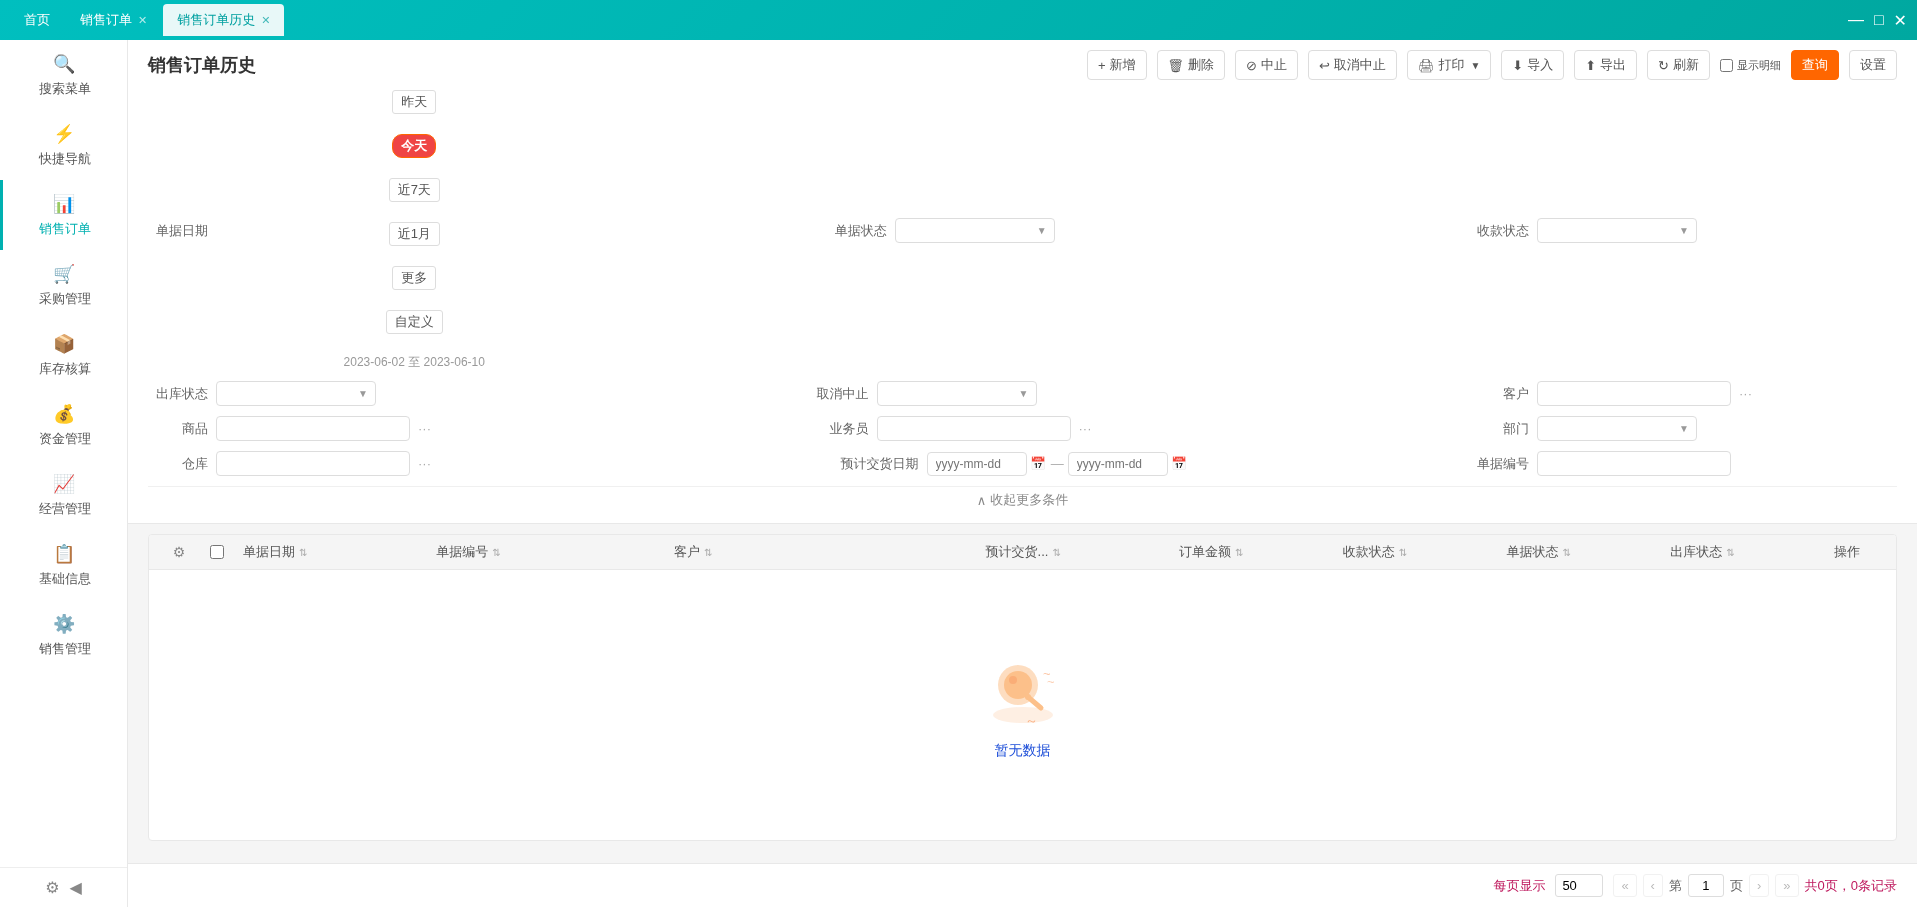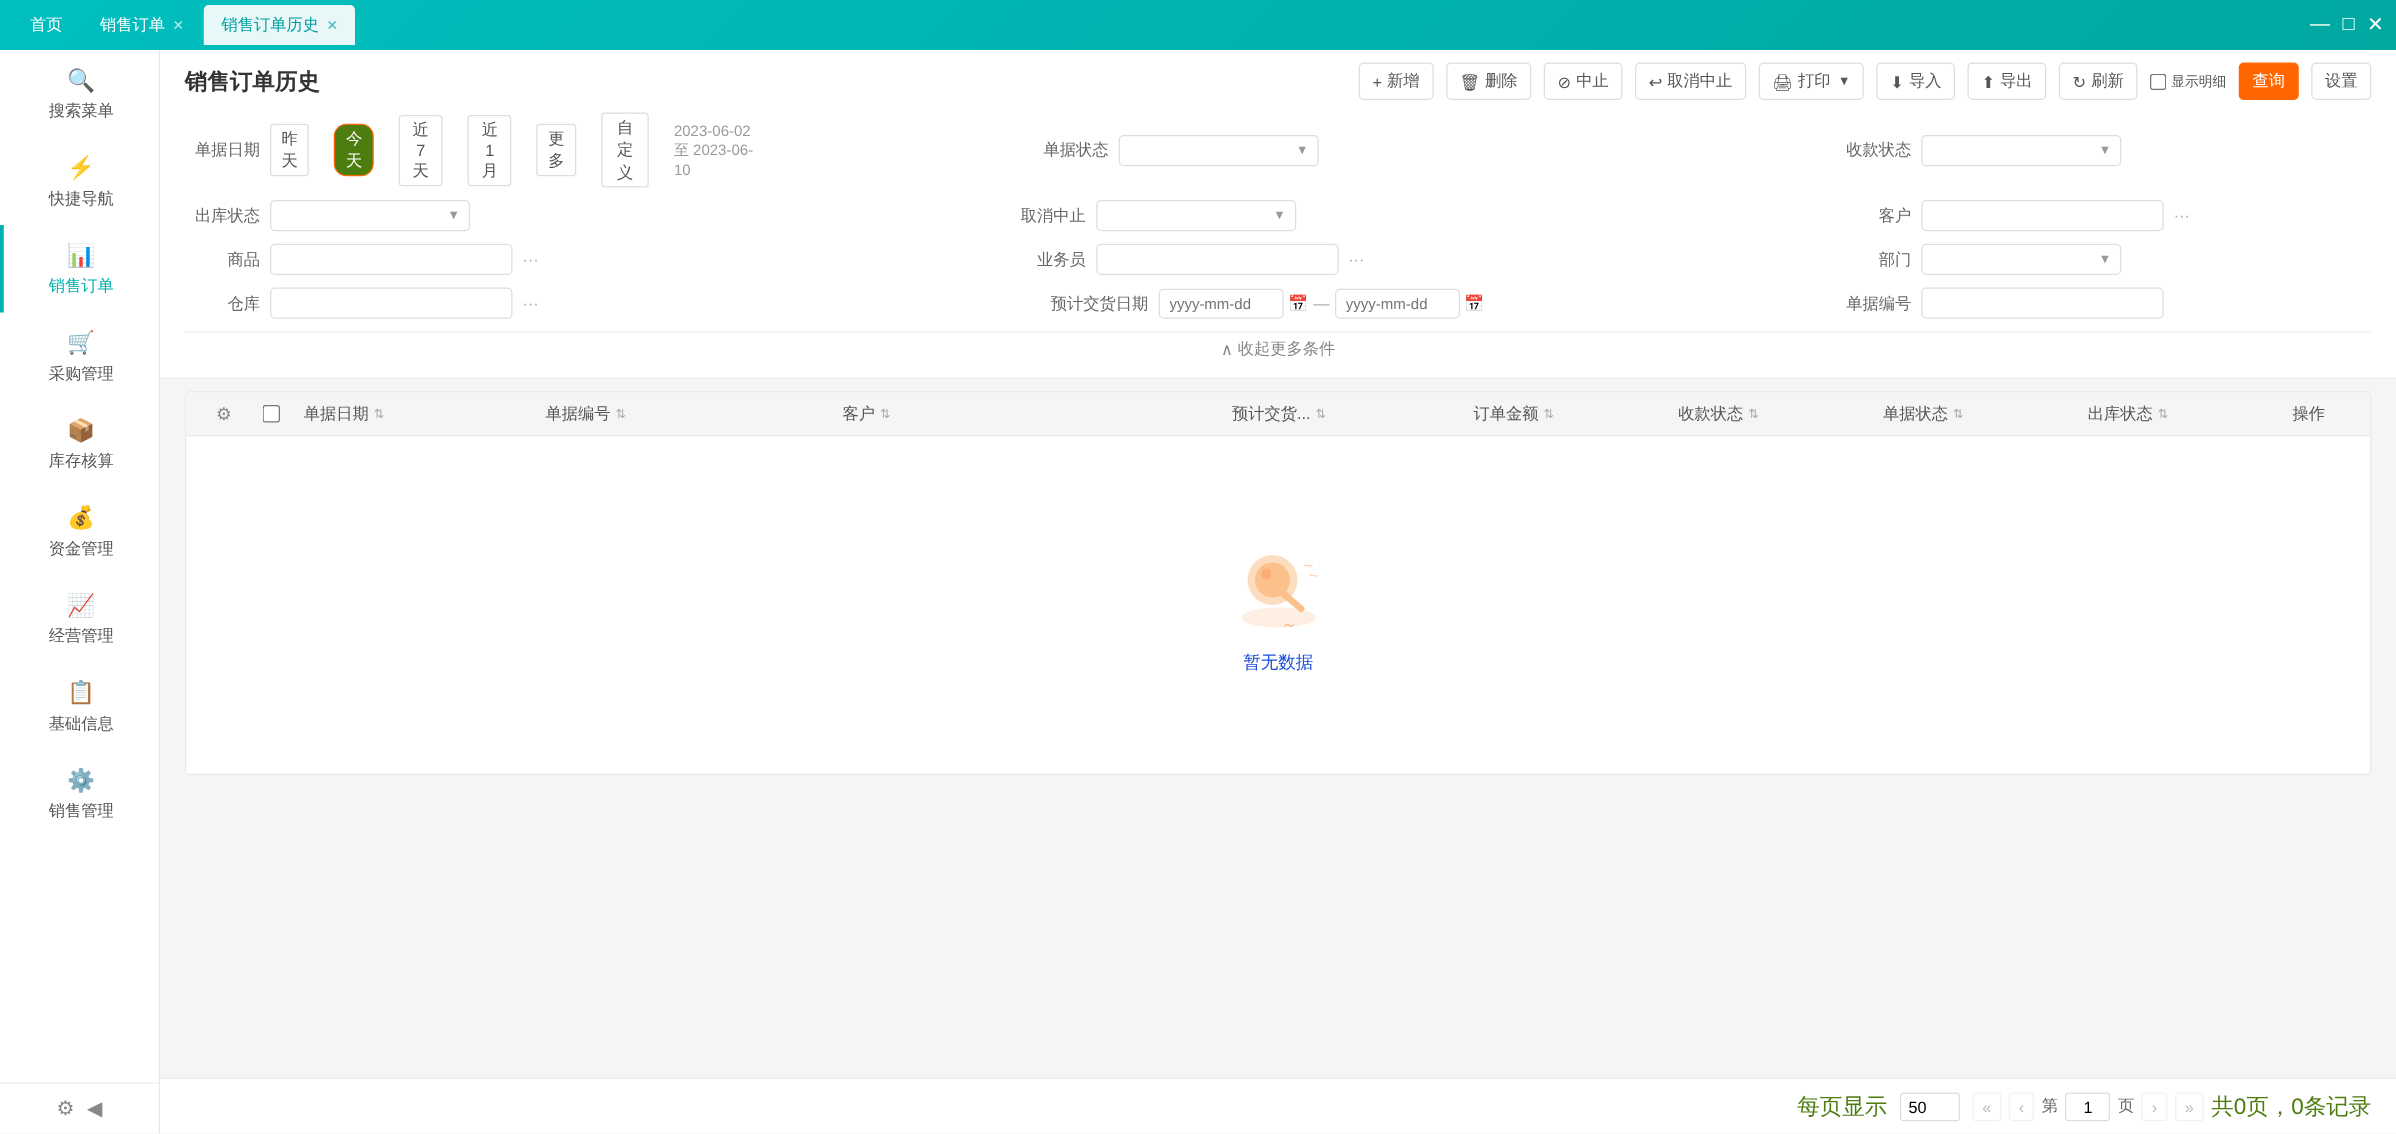--- a/index.html
+++ b/index.html
@@ -173,24 +173,25 @@
     .date-btn {
       padding: 2px 8px;
       border: 1px solid #ddd;
       border-radius: 3px;
       cursor: pointer;
       font-size: 12px;
       color: #555;
       background: white;
     }
     .date-btn.active {
-      background: #4d7c0f;
+      background: #ef4444;
       color: white;
       border-color: #ff6600;
       border-radius: 10px;
+      font-weight: bold;
     }
     .date-range-text {
       font-size: 12px;
       color: #999;
     }
     .select-wrapper {
       position: relative;
       display: flex;
       align-items: center;
     }
@@ -314,21 +315,21 @@
     
     .table-footer {
       background: white;
       border-top: 1px solid #e8e8e8;
       padding: 10px 20px;
       display: flex;
       align-items: center;
       justify-content: flex-end;
       gap: 10px;
     }
-    .footer-label { color: #4d7c0f; font-size: 18px; }
+    .footer-label { color: #be185d; font-size: 13px; }
     .page-size-select {
       border: 1px solid #ddd;
       border-radius: 3px;
       padding: 3px 18px 3px 6px;
       font-size: 13px;
       appearance: none;
       background: white;
     }
     .pagination {
       display: flex;
@@ -498,21 +499,21 @@
               <span>设置</span>
             </button>
           </div>
         </div>
       </div>
 
       <div class="filter-section">
 
         <div class="filter-row">
           <span class="filter-label">单据日期</span>
-          <div class="filter-control" style="max-width: 480px; gap: 20px;">
+          <div class="filter-control" style="max-width: 480px; gap: 20px; flex-direction: column;">
             <button class="date-btn">
               <span>昨天</span>
             </button>
             <button class="date-btn active">
               <span>今天</span>
             </button>
             <button class="date-btn">
               <span>近7天</span>
             </button>
             <button class="date-btn">

